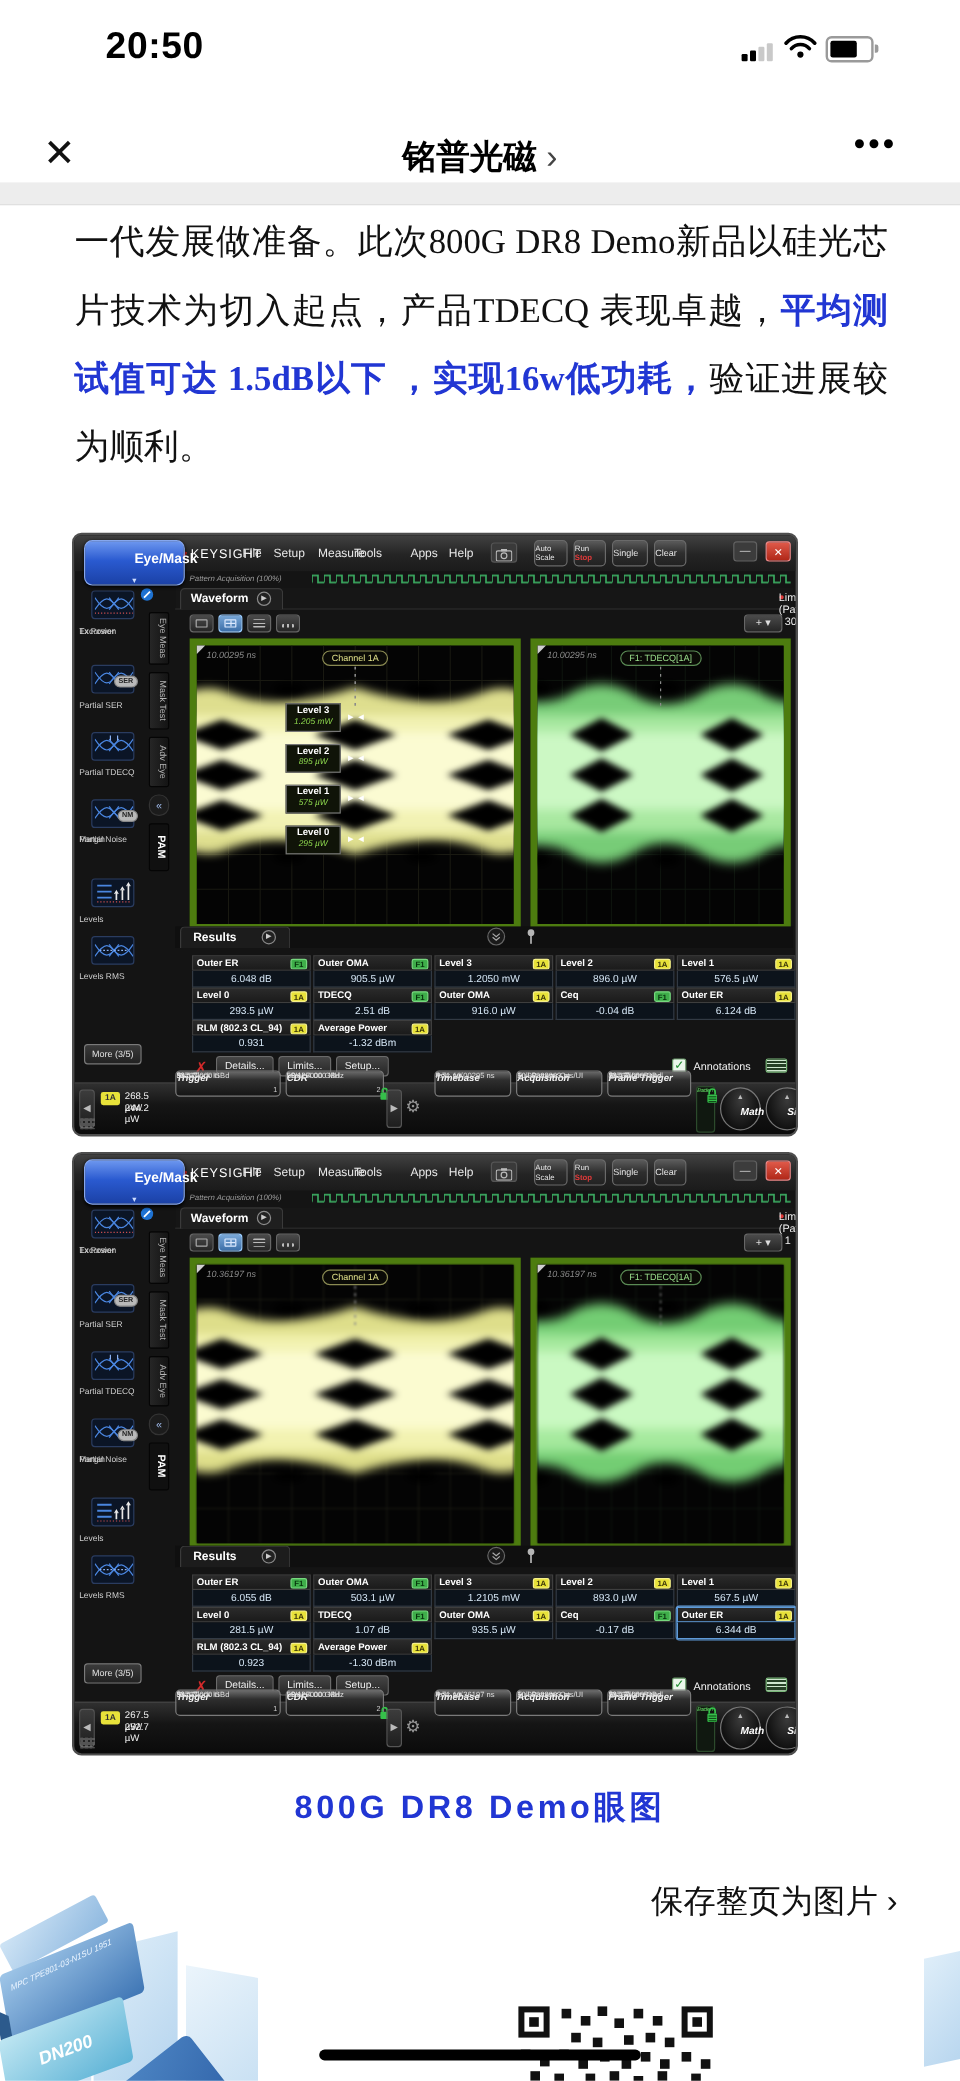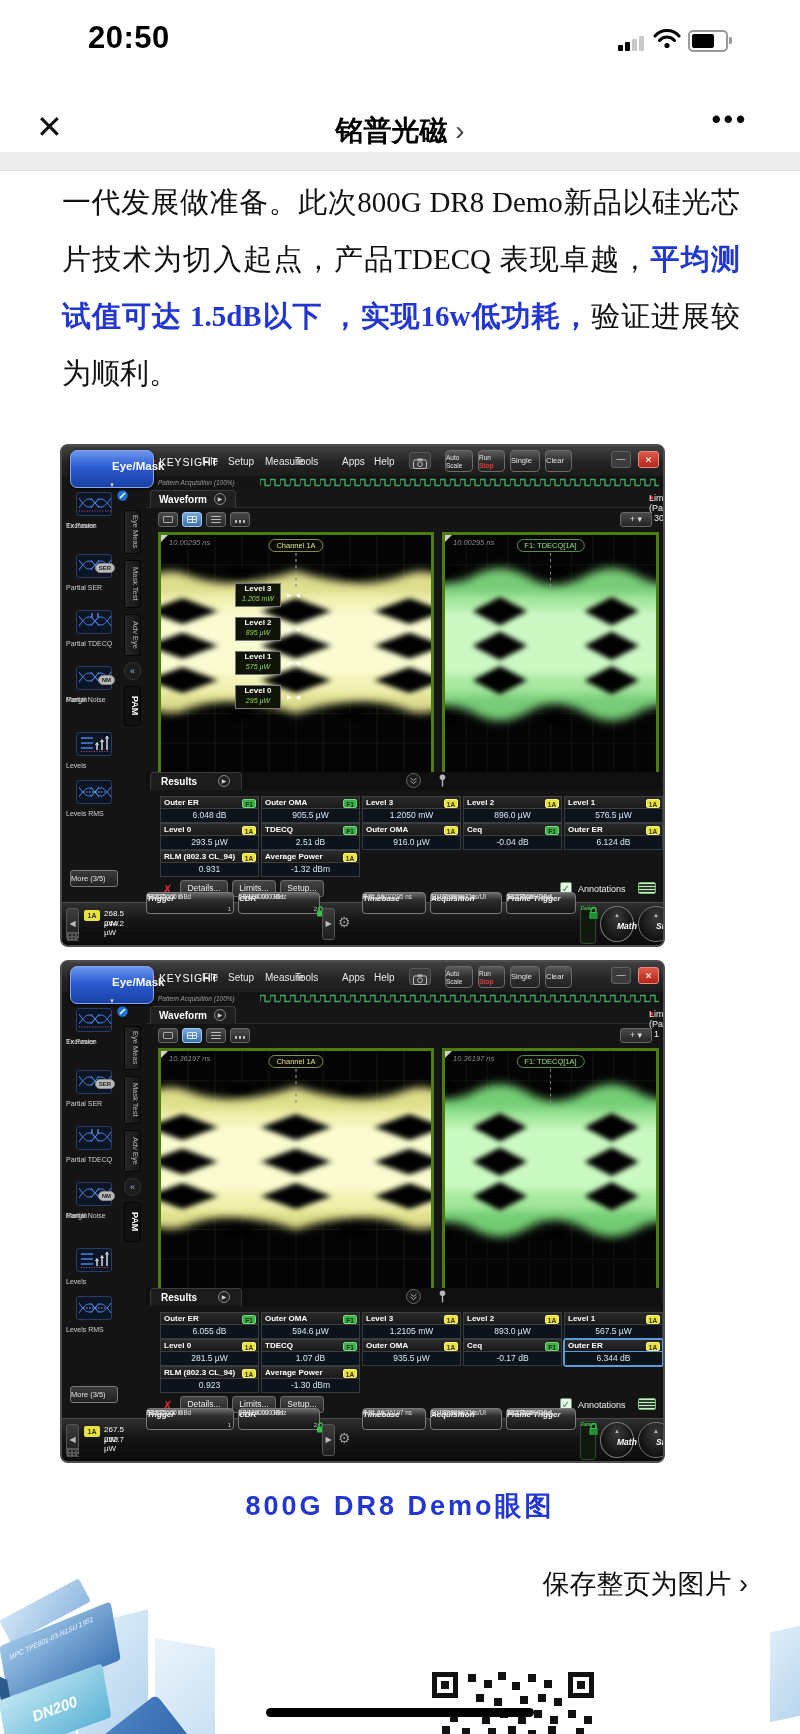--- a/index.html
+++ b/index.html
@@ -95,32 +95,32 @@
   .si0{top:46px}.si1{top:108px}.si2{top:164px}.si3{top:220px}.si4{top:286px}.si5{top:334px}
   .sb-ico{position:relative;display:inline-block;width:36px;height:24px;background:#0b1526;border:1px solid #2a3c60;border-radius:3px}
   .sb-ico svg{position:absolute;left:2px;top:1px}
   .sb-badge{position:absolute;right:-4px;bottom:4px;background:#b9b9b9;color:#222;font-size:6px;font-weight:700;
             border-radius:5px;padding:0 3px;line-height:8px;border:1px solid #888}
   .sb-badge:empty{display:none}
   .tool-dot{position:absolute;right:-4px;top:-4px}
   .sb-lab{position:relative;margin-top:2px;font-size:7px;line-height:8px;color:#cfcfcf}
   .sb-lab div:empty{display:none}
   .morebtn{left:8px;top:424px;width:48px;height:17px;border:1px solid #7a7a7a;border-radius:3px;
-           background:linear-gradient(#3a3a3a,#222);color:#e0e0e0;font-size:7.5px;line-height:15px}
+           background:linear-gradient(#3a3a3a,#222);color:#e0e0e0;font-size:7.5px;text-align:center;line-height:15px}
 
   
   .vtab{left:62px;width:17px;background:linear-gradient(90deg,#262626,#141414);border:1px solid #050505;border-radius:2px;
         color:#b5b5b5;font-size:7.5px;writing-mode:vertical-rl;text-align:center;padding:2px 0}
   .vt0{top:64px;height:44px}.vt1{top:114px;height:48px}.vt2{top:168px;height:42px}
   .vcol{left:62px;top:216px;width:17px;height:18px;background:#1c1c1c;border:1px solid #333;border-radius:8px;
         color:#9db8e8;font-size:9px;text-align:center;line-height:16px;writing-mode:horizontal-tb}
   .vt3{top:240px;height:40px;color:#fff;font-weight:700;font-size:9px;background:#101010}
 
   
-  .panel{top:86px;height:244px;background:#030303;border:3px solid #4d7c0f}
+  .panel{top:86px;height:244px;background:#030303;border:6px solid #4d7c0f}
   .pL{left:96px;width:276px}
   .pR{left:380px;width:217px}
   .esvg{position:absolute;inset:0;width:100%;height:100%}
   .tstamp{left:8px;top:3px;font-size:7.5px;font-style:italic;color:#8a8a8a;z-index:3}
   .cornerm{left:0;top:0;width:0;height:0;border-top:7px solid #cfcfcf;border-right:7px solid transparent;z-index:3}
   .pill{top:4px;left:50%;transform:translateX(-50%);border-radius:8px;background:#0a0a06;font-size:7.5px;
         padding:1px 7px;z-index:3;white-space:nowrap}
   .pill.ch{border:1px solid #8a8a52;color:#e0e08a}
   .pill.f1{border:1px solid #5a8a54;color:#9ade8c}
   .lvbox{left:74px;width:46px;height:24px;background:#101408;border:1px solid #777;z-index:3;text-align:center}
@@ -928,21 +928,21 @@
           <span>Outer ER</span>
           <span class="badge b-green">F1</span>
         </div>
         <div class="rval">6.055 dB</div>
       </div>
   <div class="rcell r1 c1">
         <div class="rhead">
           <span>Outer OMA</span>
           <span class="badge b-green">F1</span>
         </div>
-        <div class="rval">594.6 µW</div>
+        <div class="rval">503.1 µW</div>
       </div>
   <div class="rcell r1 c2">
         <div class="rhead">
           <span>Level 3</span>
           <span class="badge b-yellow">1A</span>
         </div>
         <div class="rval">1.2105 mW</div>
       </div>
   <div class="rcell r1 c3">
         <div class="rhead">

